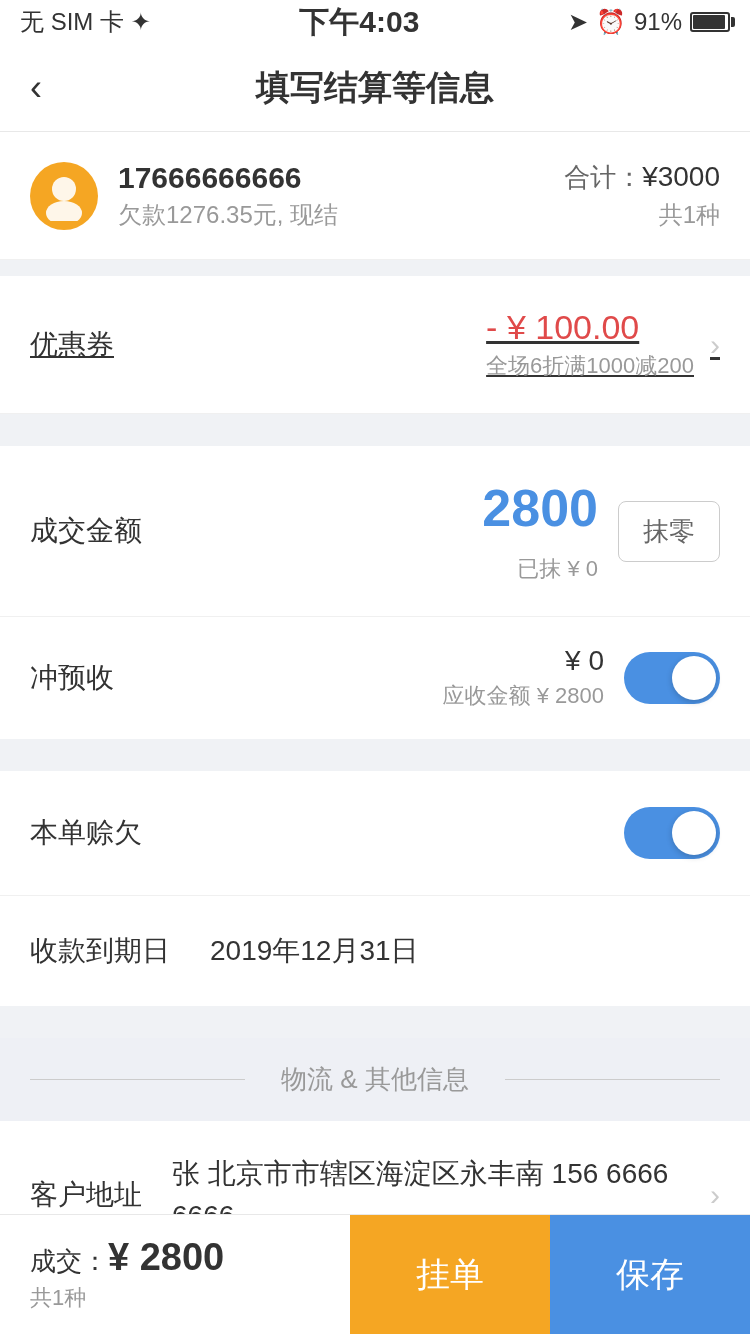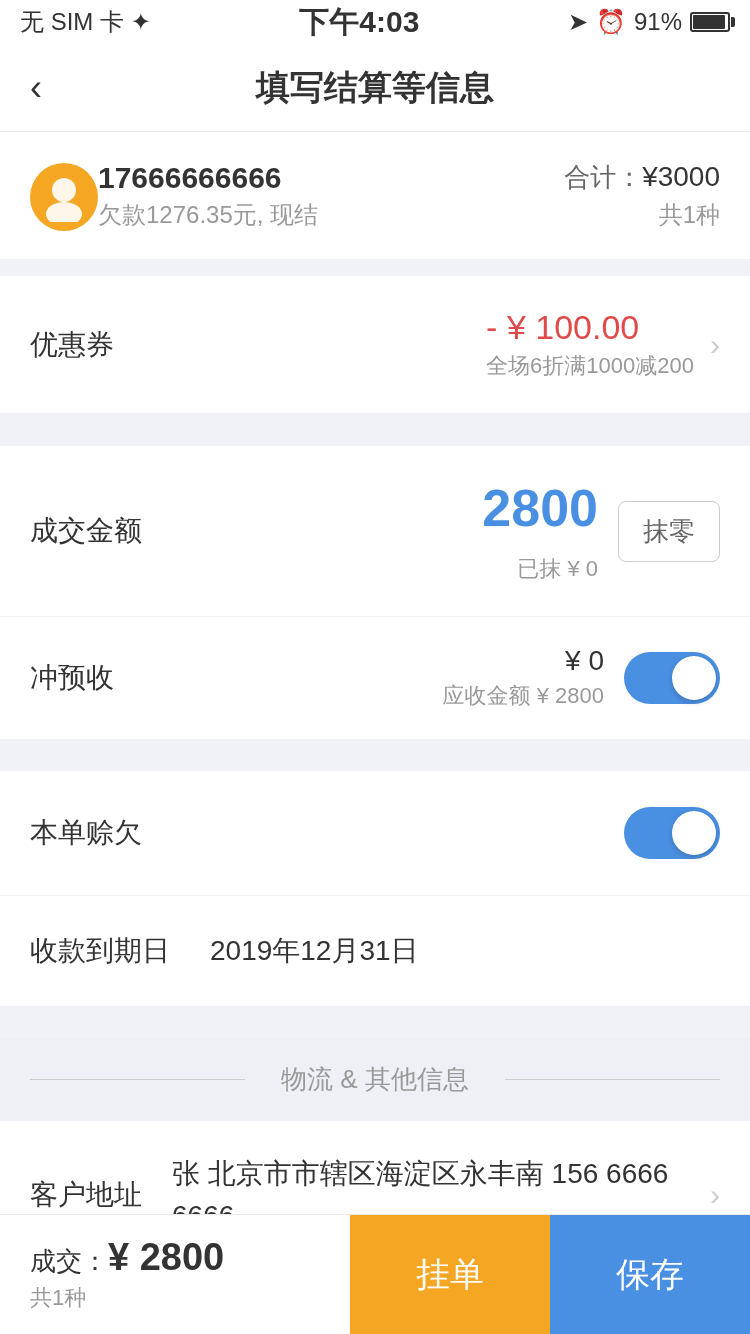--- a/index.html
+++ b/index.html
@@ -80,40 +80,41 @@
 
     
     .customer-row {
       display: flex;
       align-items: center;
       justify-content: space-between;
       padding: 28px 30px;
       background: #fff;
       border-bottom: 1px solid #f0f0f0;
     }
-    .customer-left { display: flex; align-items: flex-end; }
+    .customer-left { display: flex; align-items: center; gap: 20px; }
     .avatar {
       width: 68px; height: 68px; border-radius: 50%;
       background: #f5a623;
       display: flex; align-items: center; justify-content: center;
       flex-shrink: 0;
     }
     .customer-name { font-size: 30px; font-weight: 600; color: #333; }
     .customer-sub { font-size: 24px; color: #999; margin-top: 4px; }
     .customer-right { text-align: right; }
     .total-count { font-size: 24px; color: #999; margin-top: 4px; }
 
     
     .row-item {
       display: flex;
       align-items: center;
       justify-content: space-between;
       padding: 32px 30px;
       background: #fff;
       border-bottom: 1px solid #f0f0f0;
+      text-decoration: underline;
     }
     .row-label {
       font-size: 28px;
       color: #333;
     }
     .row-right {
       display: flex;
       align-items: center;
       gap: 16px;
     }

